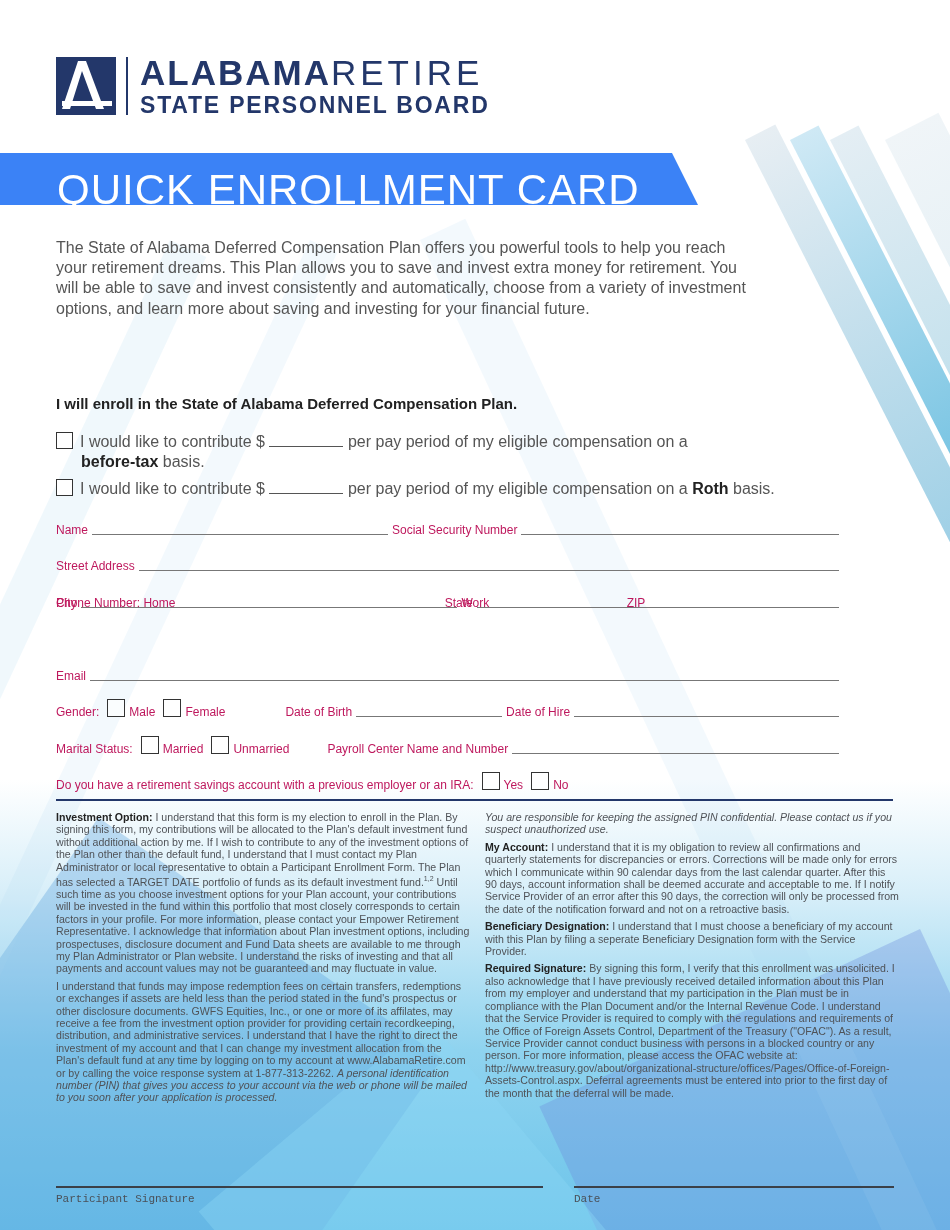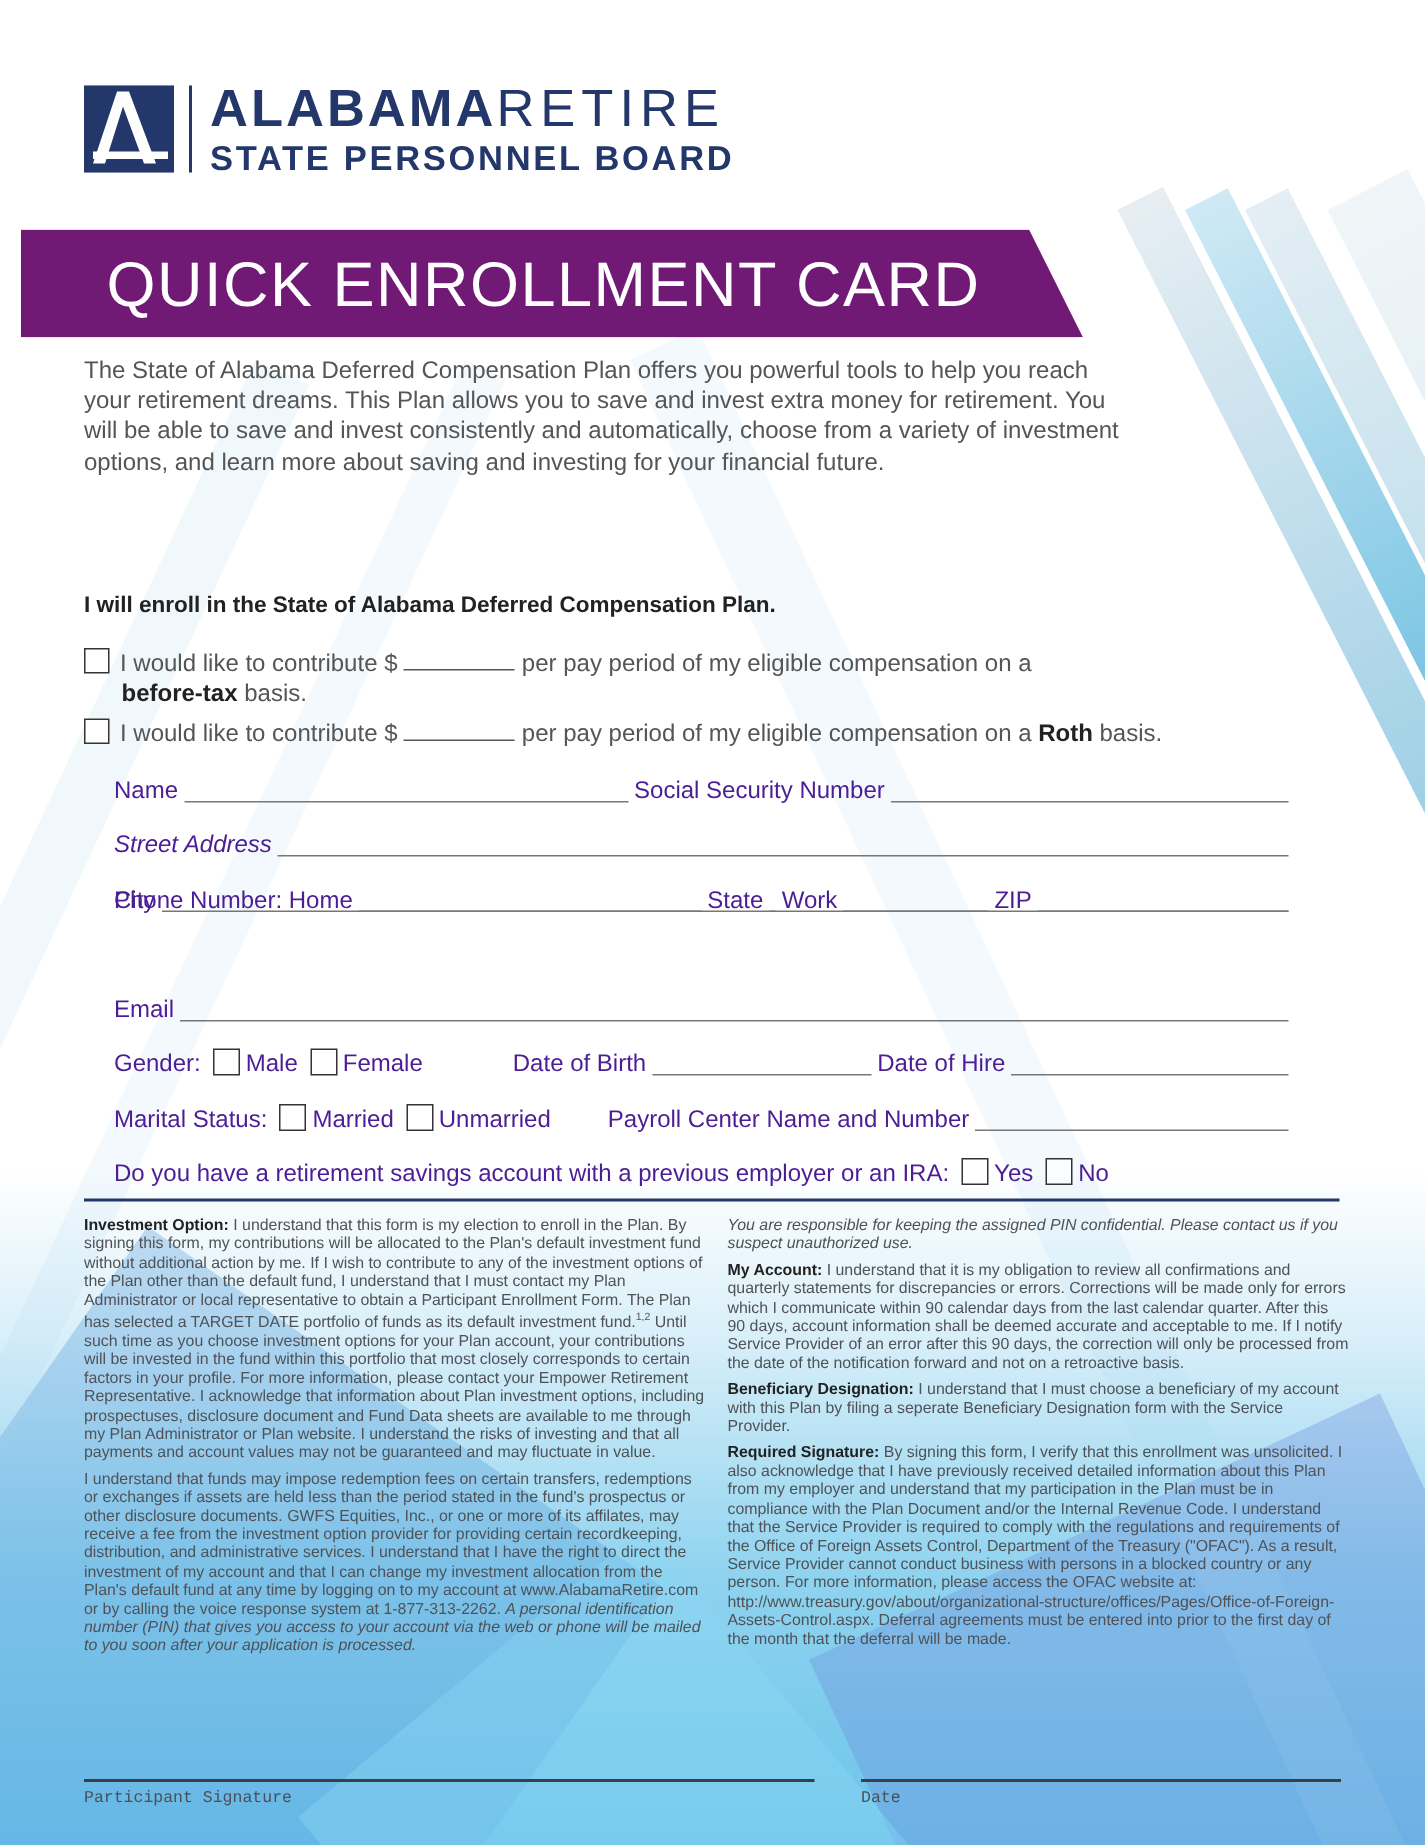--- a/index.html
+++ b/index.html
@@ -38,35 +38,35 @@
 
   .logo { position: absolute; left: 56px; top: 55px; display: flex; align-items: center; }
   .logo-mark { width: 60px; height: 58px; background: #23376a; position: relative; overflow: hidden; }
   .logo-divider { width: 2px; height: 58px; background: #23376a; margin: 0 12px 0 10px; }
   .logo-text { display: flex; flex-direction: column; line-height: 1; }
   .logo-line1 { font-size: 35px; color: #23376a; letter-spacing: 2px; white-space: nowrap; }
   .logo-line1 .bold { font-weight: bold; }
   .logo-line1 .light { font-weight: normal; letter-spacing: 4px; }
   .logo-line2 { font-size: 23px; color: #23376a; font-weight: bold; letter-spacing: 1.8px; margin-top: 4px; white-space: nowrap; }
 
-  .banner { position: absolute; left: 14px; top: 153px; width: 708px; height: 72px;
-            background: #701a75; clip-path: polygon(0 0, 672px 0, 708px 72px, 0 72px); }
+  .banner { position: absolute; left: 0; top: 153px; width: 708px; height: 52px;
+            background: #3b82f6; clip-path: polygon(0 0, 672px 0, 708px 72px, 0 72px); }
   .banner-title { position: absolute; left: 57px; top: 13px; font-size: 42px; color: #fff; letter-spacing: 1px; white-space: nowrap; }
 
   .intro { position: absolute; left: 56px; top: 238px; width: 690px; font-size: 16px; line-height: 20.2px; color: #555; }
   .cta { position: absolute; left: 56px; top: 347px; font-size: 15px; line-height: 20.5px; font-weight: bold; color: #1f5b86; letter-spacing: 0.4px; }
   .enroll-statement { position: absolute; left: 56px; top: 395px; font-size: 15px; font-weight: bold; color: #222; }
 
   .opt { position: absolute; left: 56px; font-size: 16px; color: #555; line-height: 20px; }
   .opt .cb { display: inline-block; width: 17px; height: 17px; border: 1.5px solid #333; vertical-align: -2px; margin-right: 7px; background: #fff; }
   .opt b { color: #222; }
   .opt .sub { padding-left: 25px; display: block; }
   .blank { display: inline-block; border-bottom: 1px solid #555; height: 14px; vertical-align: baseline; }
 
-  .row { position: absolute; left: 56px; width: 787px; display: flex; align-items: flex-end; font-size: 16px; color: #4c1d95; height: 22px; white-space: nowrap; margin-left: 20px; }
+  .row { position: absolute; left: 56px; width: 787px; display: flex; align-items: flex-end; font-size: 12px; color: #be185d; height: 22px; white-space: nowrap; }
   .row .line { flex: 1; border-bottom: 1px solid #777; height: 14px; margin: 0 4px 2px 4px; }
   .row .fixed { border-bottom: 1px solid #777; height: 14px; margin: 0 4px 2px 4px; flex: none; }
   .row .cb { display: inline-block; width: 18px; height: 18px; border: 1.5px solid #333; margin: 0 4px 0 8px; background: rgba(255,255,255,0.6); align-self: center; }
   .gap { display: inline-block; }
 
   .sep { position: absolute; left: 56px; top: 799px; width: 837px; height: 2px; background: #23376a; }
 
   .fine { position: absolute; top: 811px; width: 415px; font-size: 10.6px; line-height: 12.4px; color: #4f5257; }
   .fine p { margin-bottom: 5px; }
   .fine b { color: #222; }
@@ -134,21 +134,21 @@
     <span>basis.</span>
   </div>
 
   <div class="row" style="top:515px;">
     <span>Name</span>
     <span class="fixed" style="width:296px;"></span>
     <span>Social Security Number</span>
     <span class="line"></span>
   </div>
 
-  <div class="row" style="top:551px;font-style:italic;">
+  <div class="row" style="top:551px;">
     <span>Street Address</span>
     <span class="line"></span>
   </div>
 
   <div class="row" style="top:588px;">
     <span>City</span>
     <span class="fixed" style="width:360px;"></span>
     <span>State</span>
     <span class="fixed" style="width:146px;"></span>
     <span>ZIP</span>

